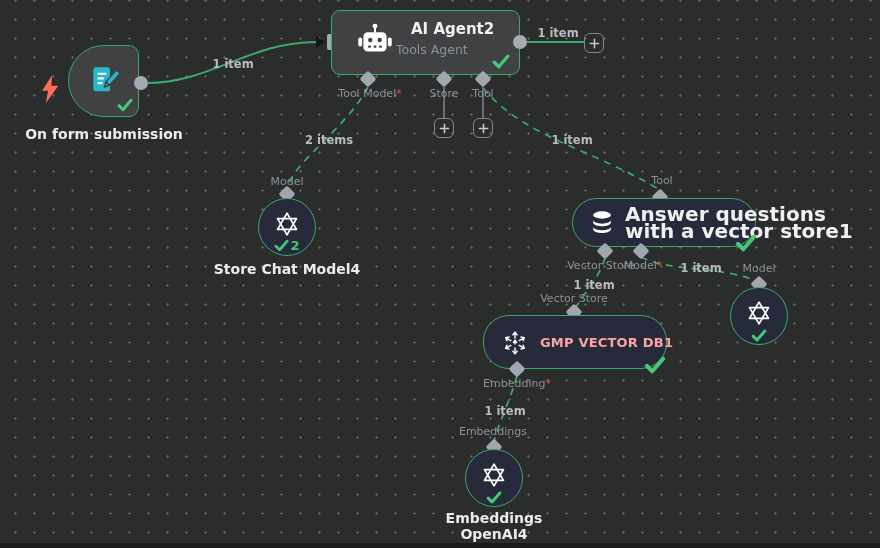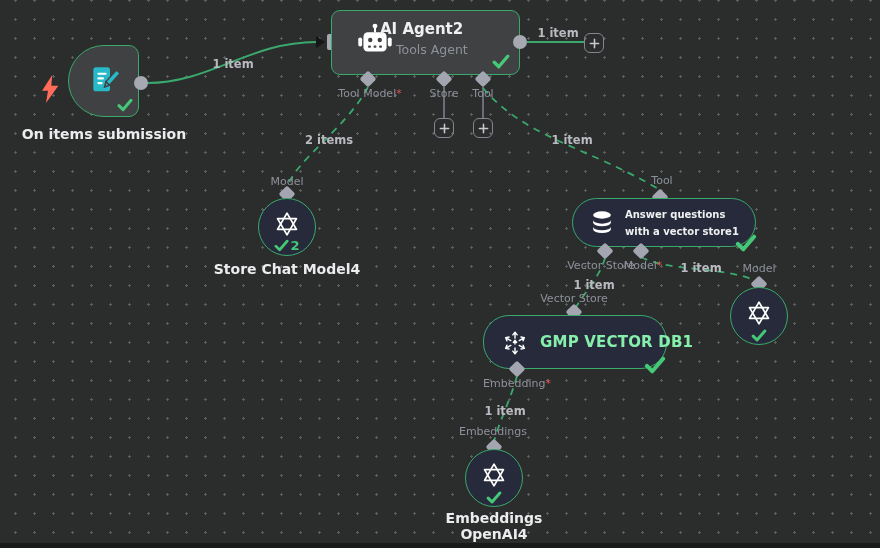--- a/index.html
+++ b/index.html
@@ -29,24 +29,24 @@
   .item-label{position:absolute;color:#b9bbc0;font-size:11.5px;white-space:nowrap;transform:translateX(-50%);font-weight:bold;}
   .req{color:#e0524d;}
   .diamond{position:absolute;width:12px;height:12px;background:#a3a6b0;border-radius:2px;
     transform:rotate(45deg);margin:-6px 0 0 -6px;}
   .endpoint{position:absolute;width:14px;height:14px;border-radius:50%;background:#a6a9b2;margin:-7px 0 0 -7px;}
   .in-handle{position:absolute;left:327px;top:34px;width:7px;height:16px;background:#a6a9b2;border-radius:2px;}
   .in-arrow{position:absolute;left:316px;top:36px;width:0;height:0;
     border-top:6px solid transparent;border-bottom:6px solid transparent;border-left:9px solid #151617;}
   .plus-btn{position:absolute;width:20px;height:20px;margin:-10px 0 0 -10px;border:1.6px solid #83868f;
     border-radius:6px;background:transparent;display:flex;align-items:center;justify-content:center;padding:0;cursor:pointer;}
-  .agent-title{position:absolute;left:48px;top:9px;color:#eef0f1;font-size:15px;font-weight:600;white-space:nowrap;text-align:right;}
+  .agent-title{position:absolute;left:79px;top:9px;color:#eef0f1;font-size:15px;font-weight:600;white-space:nowrap;text-align:right;}
   .agent-sub{position:absolute;left:64px;top:31px;color:#8e919a;font-size:12.5px;white-space:nowrap;}
-  .qa-text{margin-left:52px;color:#eef0f1;font-size:10px;font-weight:600;line-height:17px;white-space:nowrap;}
-  .gmp-text{margin-left:56px;color:#86efac;font-size:15px;font-weight:600;white-space:nowrap;letter-spacing:.2px;}
+  .qa-text{margin-left:52px;color:#eef0f1;font-size:20px;font-weight:600;line-height:17px;white-space:nowrap;}
+  .gmp-text{margin-left:56px;color:#fca5a5;font-size:13px;font-weight:600;white-space:nowrap;letter-spacing:.2px;}
   .check-br{position:absolute;}
   .circ-status{position:absolute;left:0;right:0;bottom:2px;display:flex;align-items:center;justify-content:center;gap:1px;}
   .run-count{color:#45c877;font-size:13px;font-weight:700;}
   .bottom-strip{position:absolute;left:0;bottom:0;width:880px;height:5px;background:#191a1a;}
   .icon-abs{position:absolute;}
 </style>
 </head>
 <body>
 
 <div class="canvas">
@@ -83,21 +83,21 @@
       <g transform="rotate(42 17 12)">
         <rect x="15.2" y="3.5" width="3.8" height="12" rx="1" fill="#28b9c8" stroke="#3f4143" stroke-width="1.1"></rect>
         <path d="M15.2 15.5 L17.1 19 L19 15.5 Z" fill="#28b9c8" stroke="#3f4143" stroke-width="1.1"></path>
       </g>
     </svg>
     <svg class="check-br" style="right:5px;bottom:4px" width="16" height="14" viewBox="0 0 24 20">
       <path d="M3 11 L9 17 L21 3" stroke="#45c877" stroke-width="4.5" fill="none" stroke-linecap="round" stroke-linejoin="round"></path>
     </svg>
   </div>
   <div class="endpoint" style="left:141px;top:83px"></div>
-  <div class="node-label" style="left:104px;top:126px">On items submission</div>
+  <div class="node-label" style="left:104px;top:126px">On form submission</div>
 
   <div class="in-arrow"></div>
   <div class="in-handle"></div>
   <div class="node agent-node">
     <svg style="position:absolute;left:25px;top:12px" width="36" height="34" viewBox="0 0 28 26">
       <circle cx="14" cy="2.2" r="1.9" fill="#fff"></circle>
       <rect x="13.2" y="3.5" width="1.6" height="3.5" fill="#fff"></rect>
       <rect x="5" y="7" width="18" height="15" rx="3.4" fill="#fff"></rect>
       <rect x="1" y="11" width="3" height="7" rx="1.4" fill="#fff"></rect>
       <rect x="24" y="11" width="3" height="7" rx="1.4" fill="#fff"></rect>

